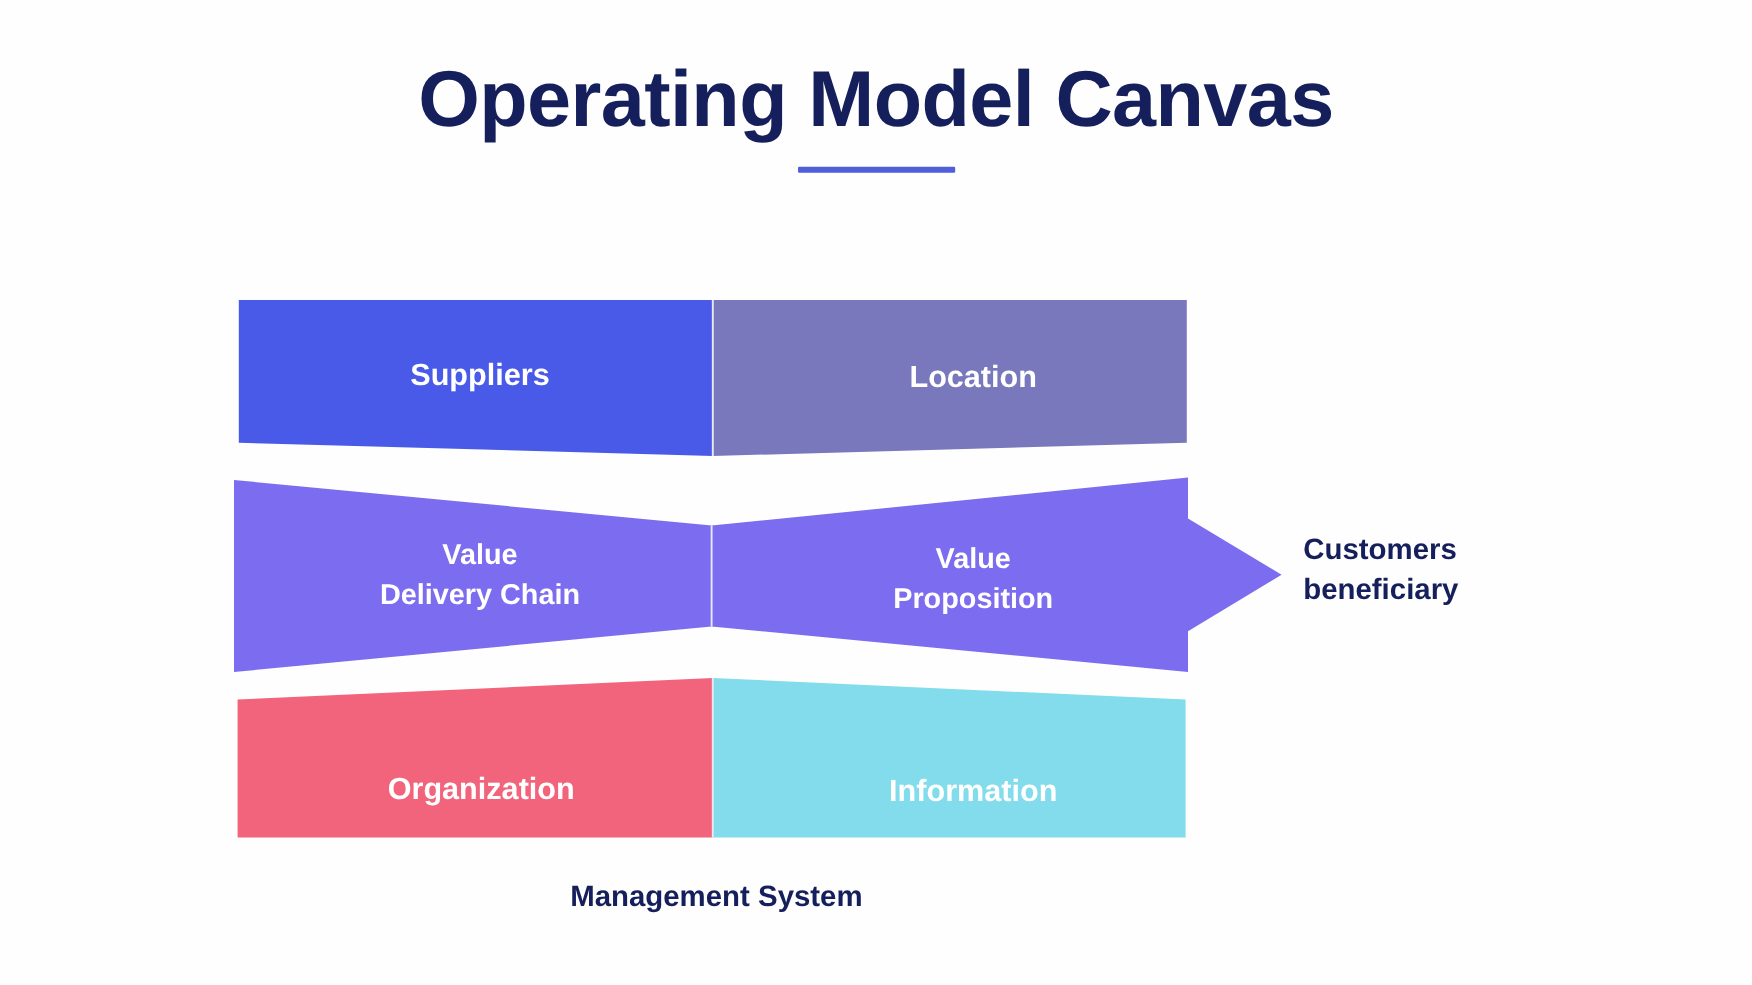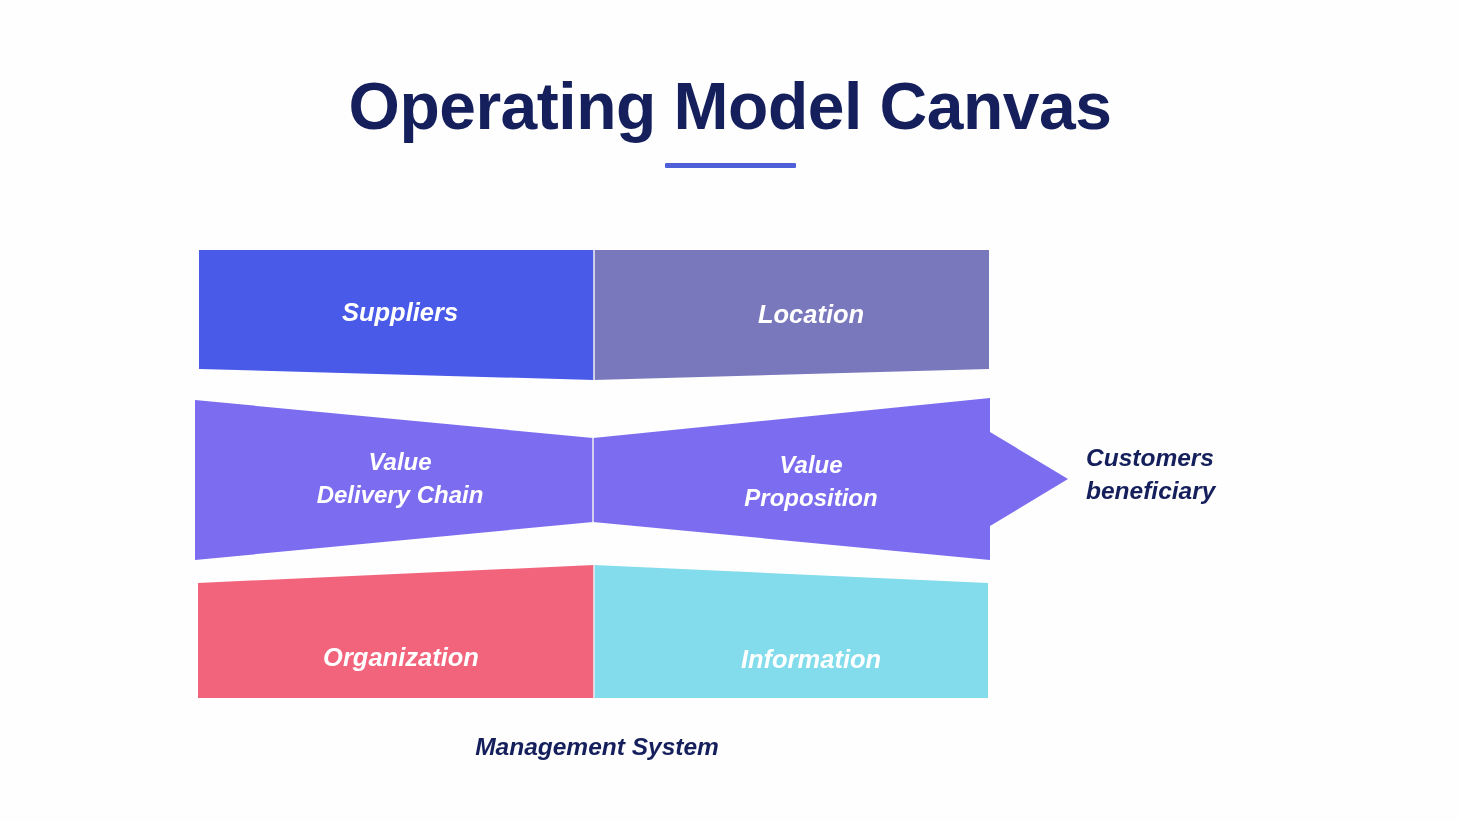--- a/index.html
+++ b/index.html
@@ -24,21 +24,21 @@
   
   #header {
     position: absolute;
     top: 0;
     left: 0;
     width: 1460px;
     text-align: center;
   }
   #title {
     margin: 0;
-    padding-top: 72px;
+    padding-top: 48px;
     font-size: 66px;
     line-height: 1.05;
     font-weight: 700;
     letter-spacing: -0.5px;
     color: #141f5c;
     font-family: "Liberation Sans", sans-serif;
   }
   #subtitle {
     margin: 0;
     padding-top: 18px;
@@ -56,21 +56,20 @@
   }
 
   
   #diagram-wrap {
     position: absolute;
     left: 0;
     top: 0;
     width: 1198px;
     height: 821px;
     pointer-events: none;
-    font-style: italic;
   }
   #diagram {
     display: block;
   }
 
   .shape-label {
     fill: #ffffff;
     font-family: "Liberation Sans", sans-serif;
     font-weight: 700;
     text-anchor: middle;

